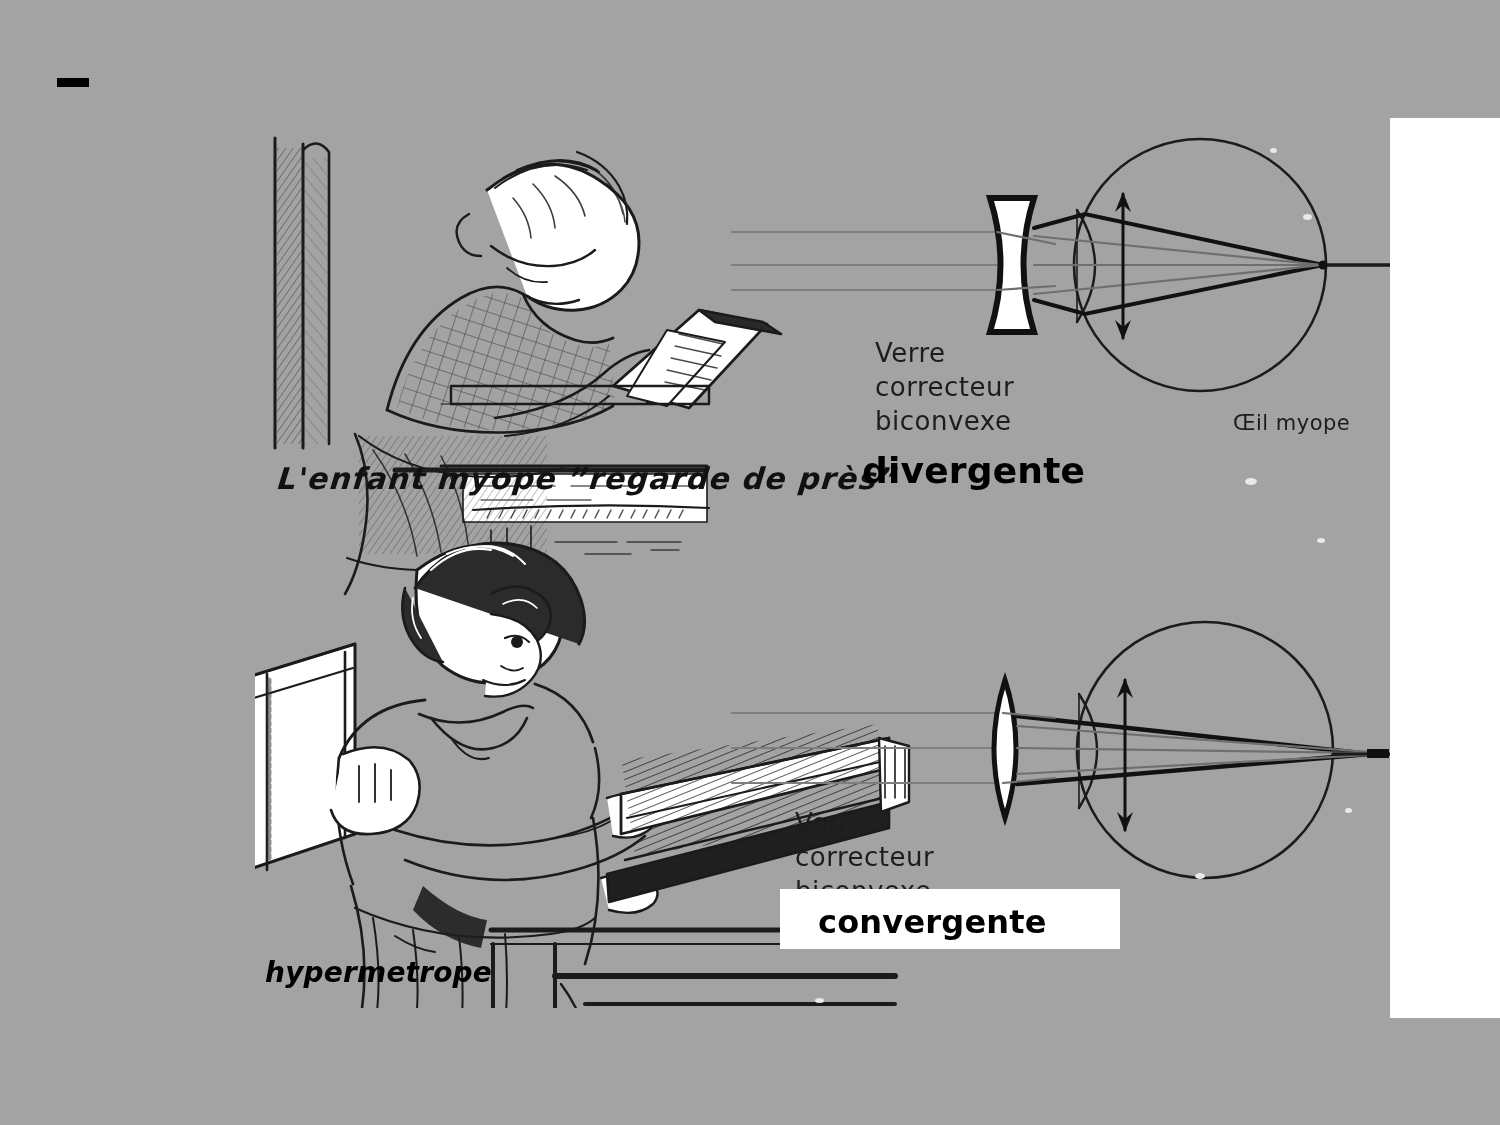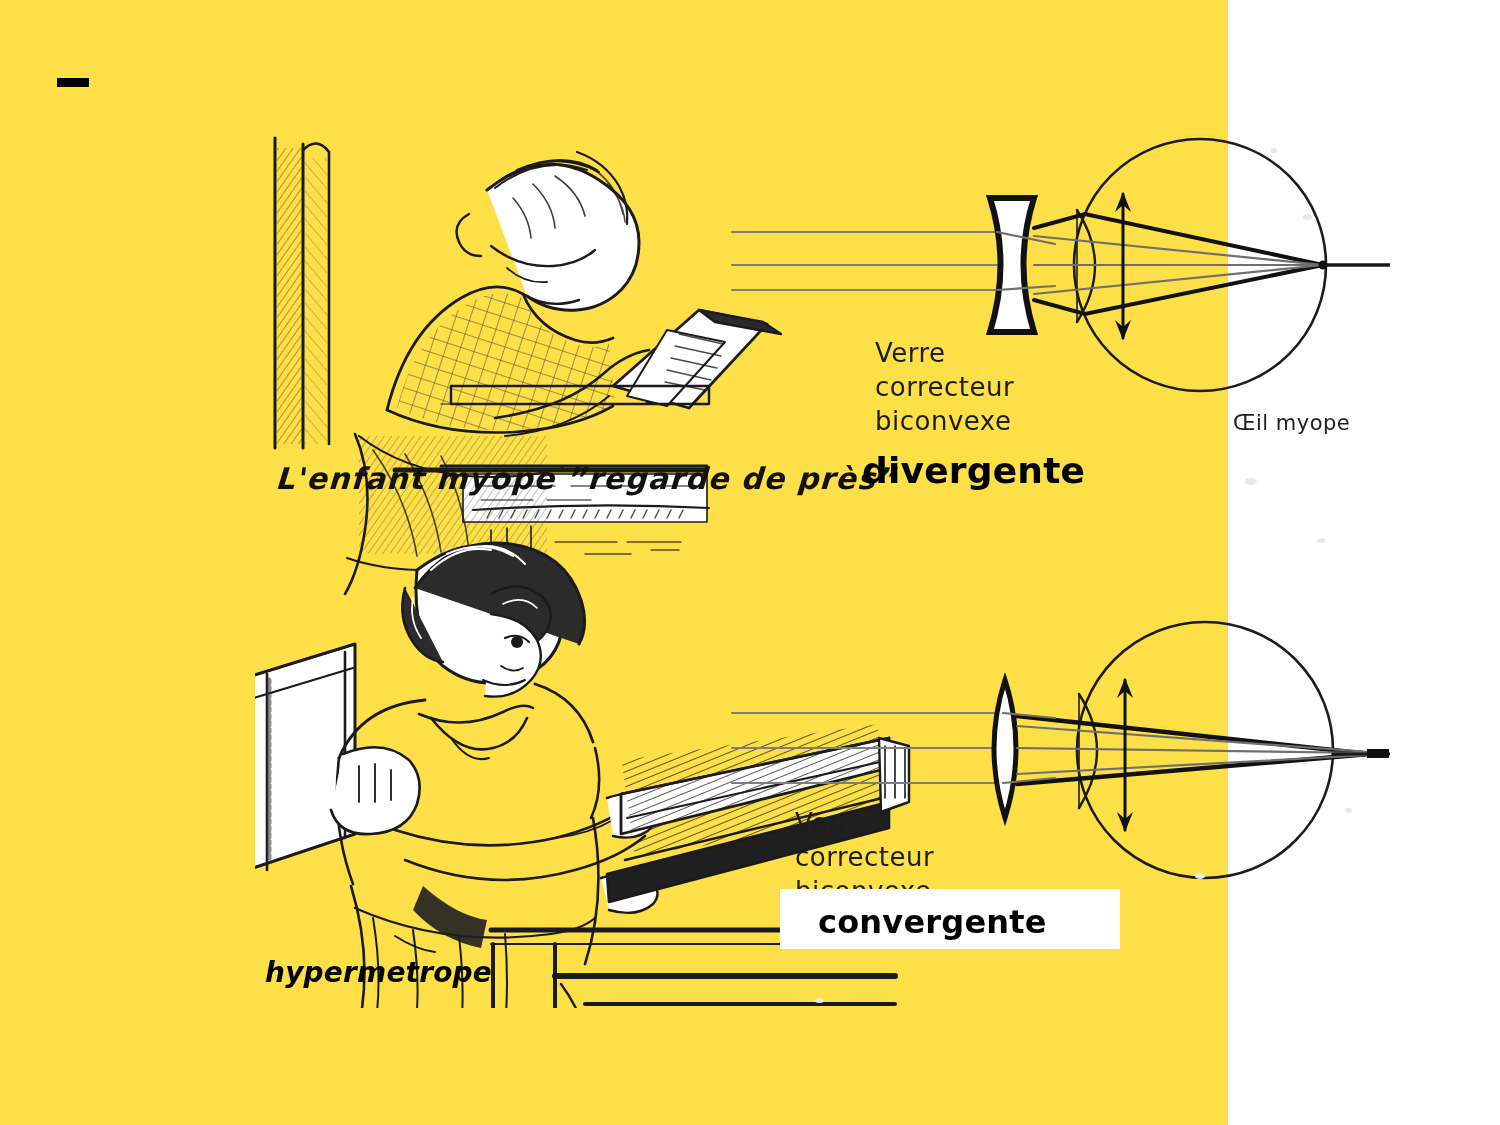--- a/index.html
+++ b/index.html
@@ -5,22 +5,22 @@
 <style>
   html,body{margin:0;padding:0;}
   body{
     width:1500px;height:1125px;
     background:#ffffff;
     font-family:"Liberation Sans", sans-serif;
     overflow:hidden;
     position:relative;
   }
   #slide{
-    position:absolute;left:0;top:0;width:1228px;height:1125px;
-    background:#fde047;
+    position:absolute;left:0;top:0;width:1500px;height:1125px;
+    background:#a3a3a3;
   }
 
   
   .top-dash{
     position:absolute;left:57px;top:78px;width:32px;height:9px;
     background:#000;
   }
 
   
   .scan{

